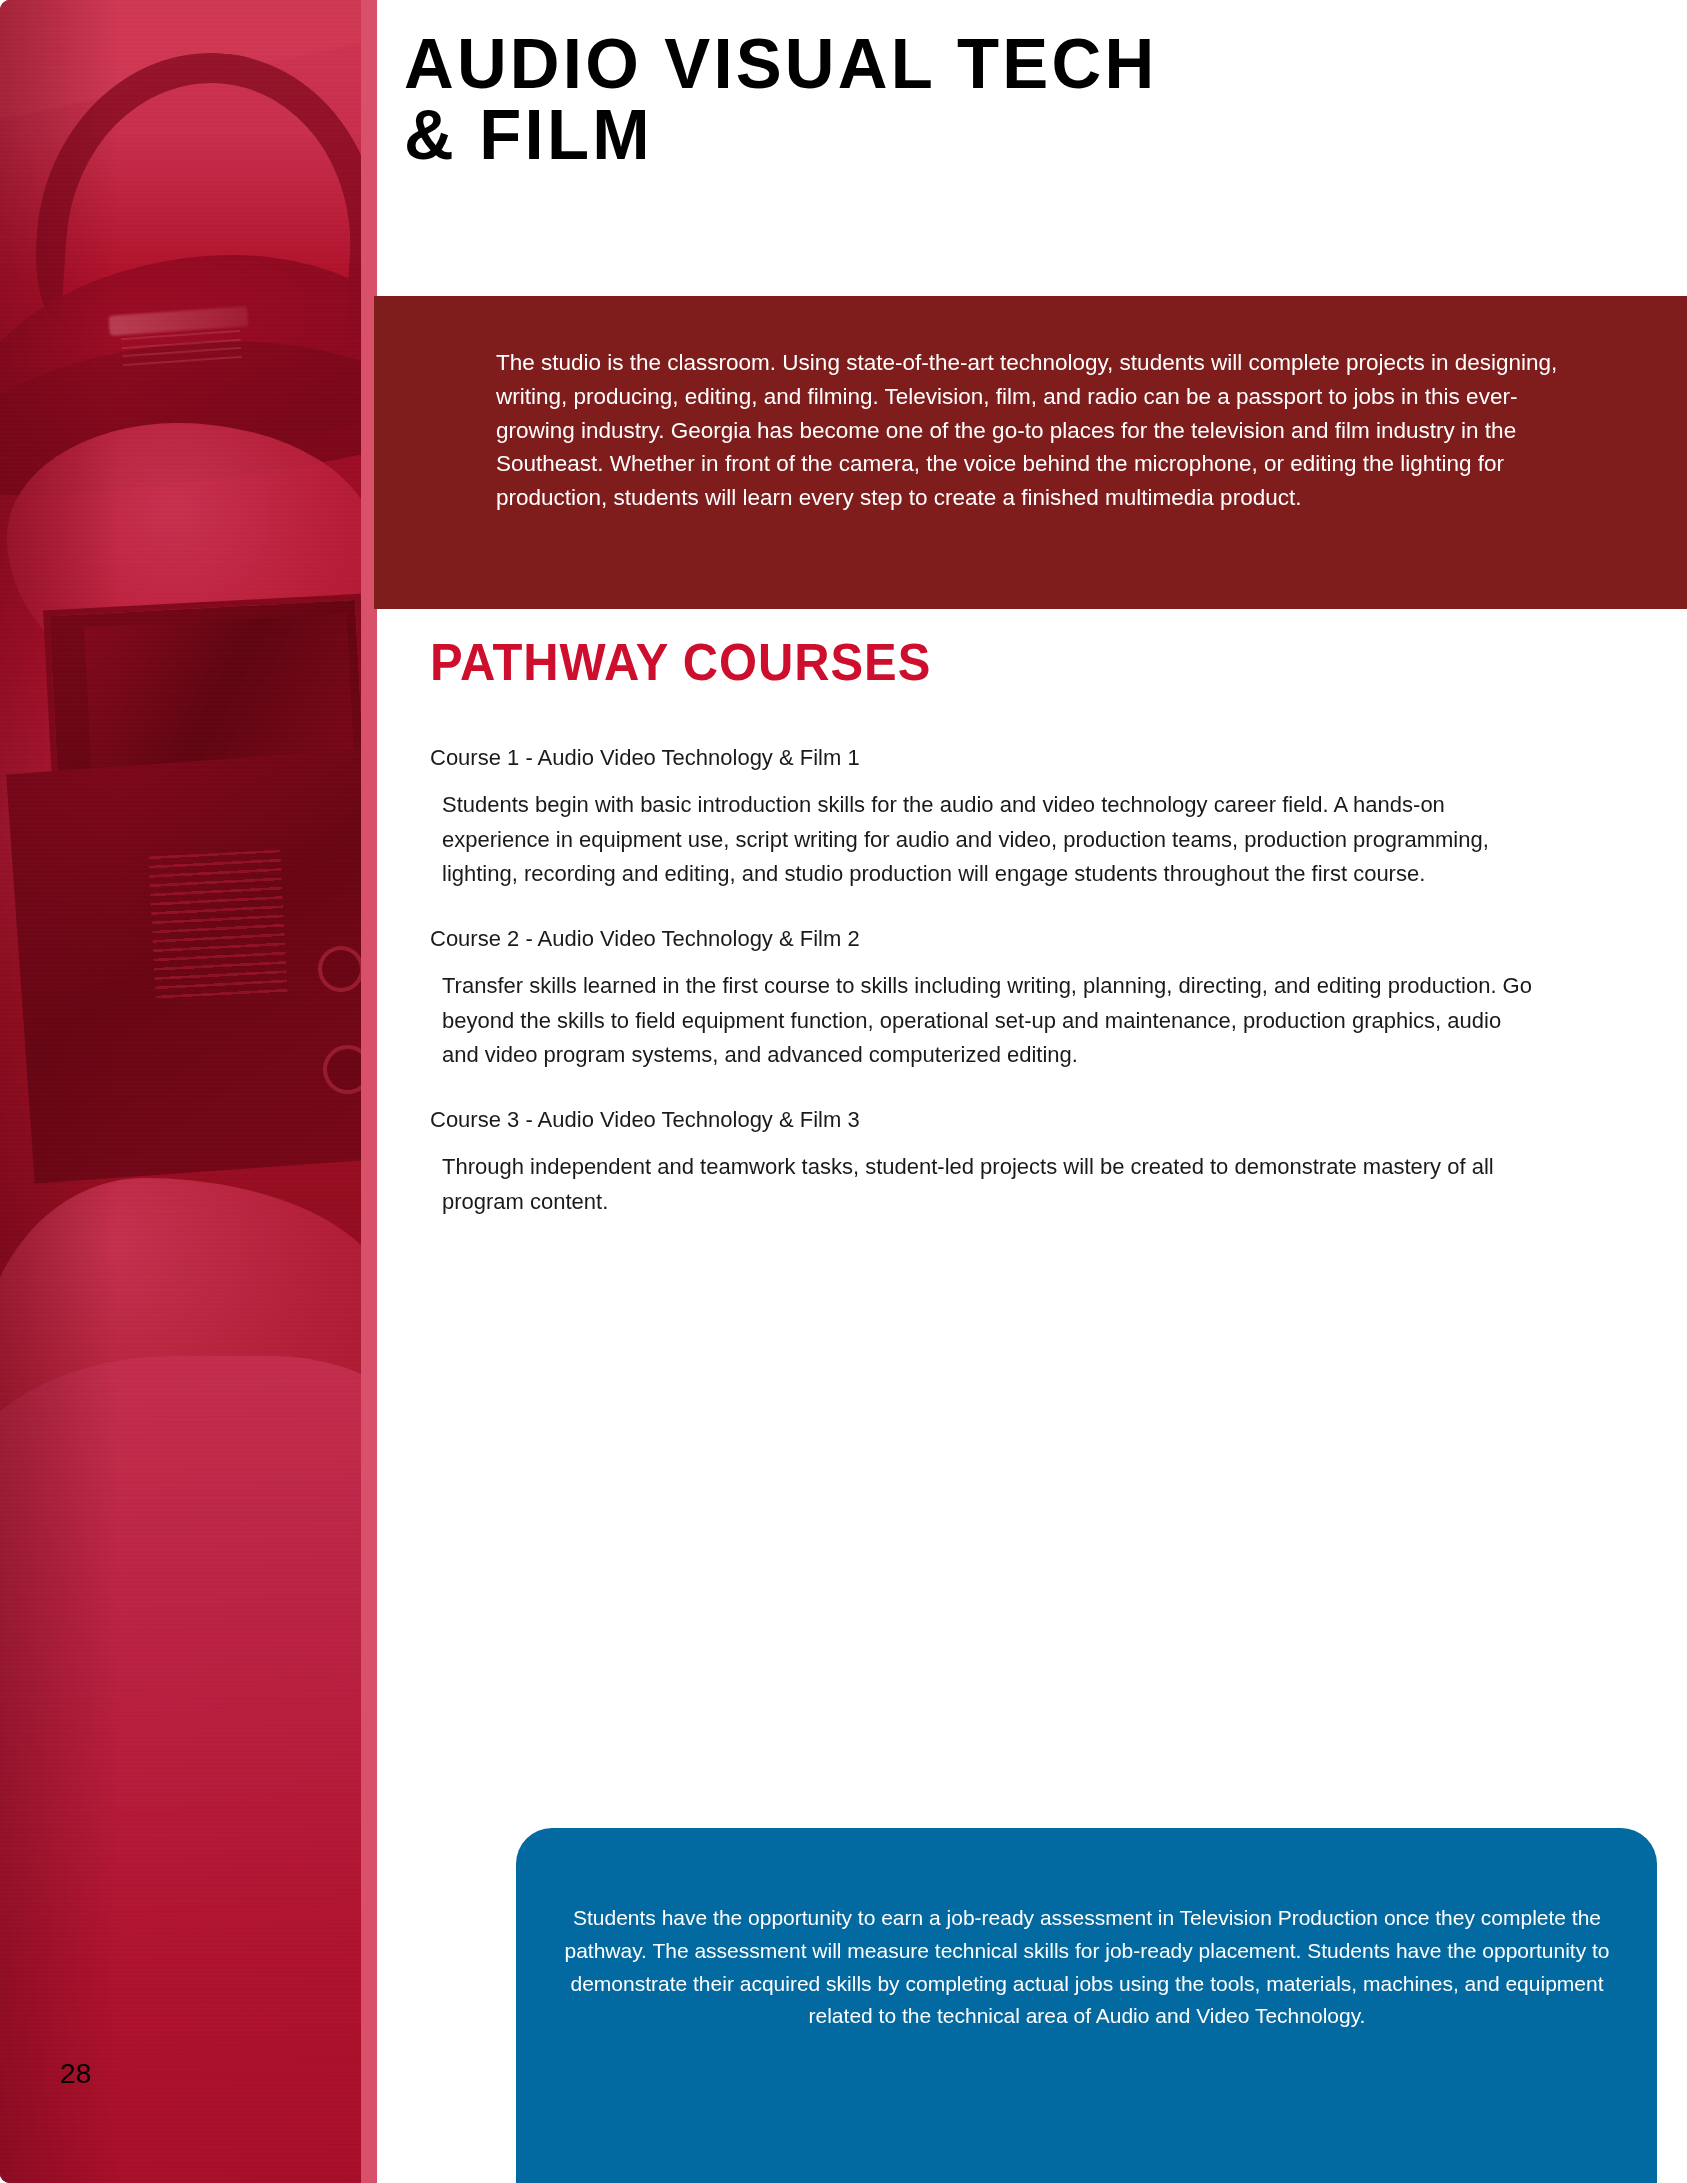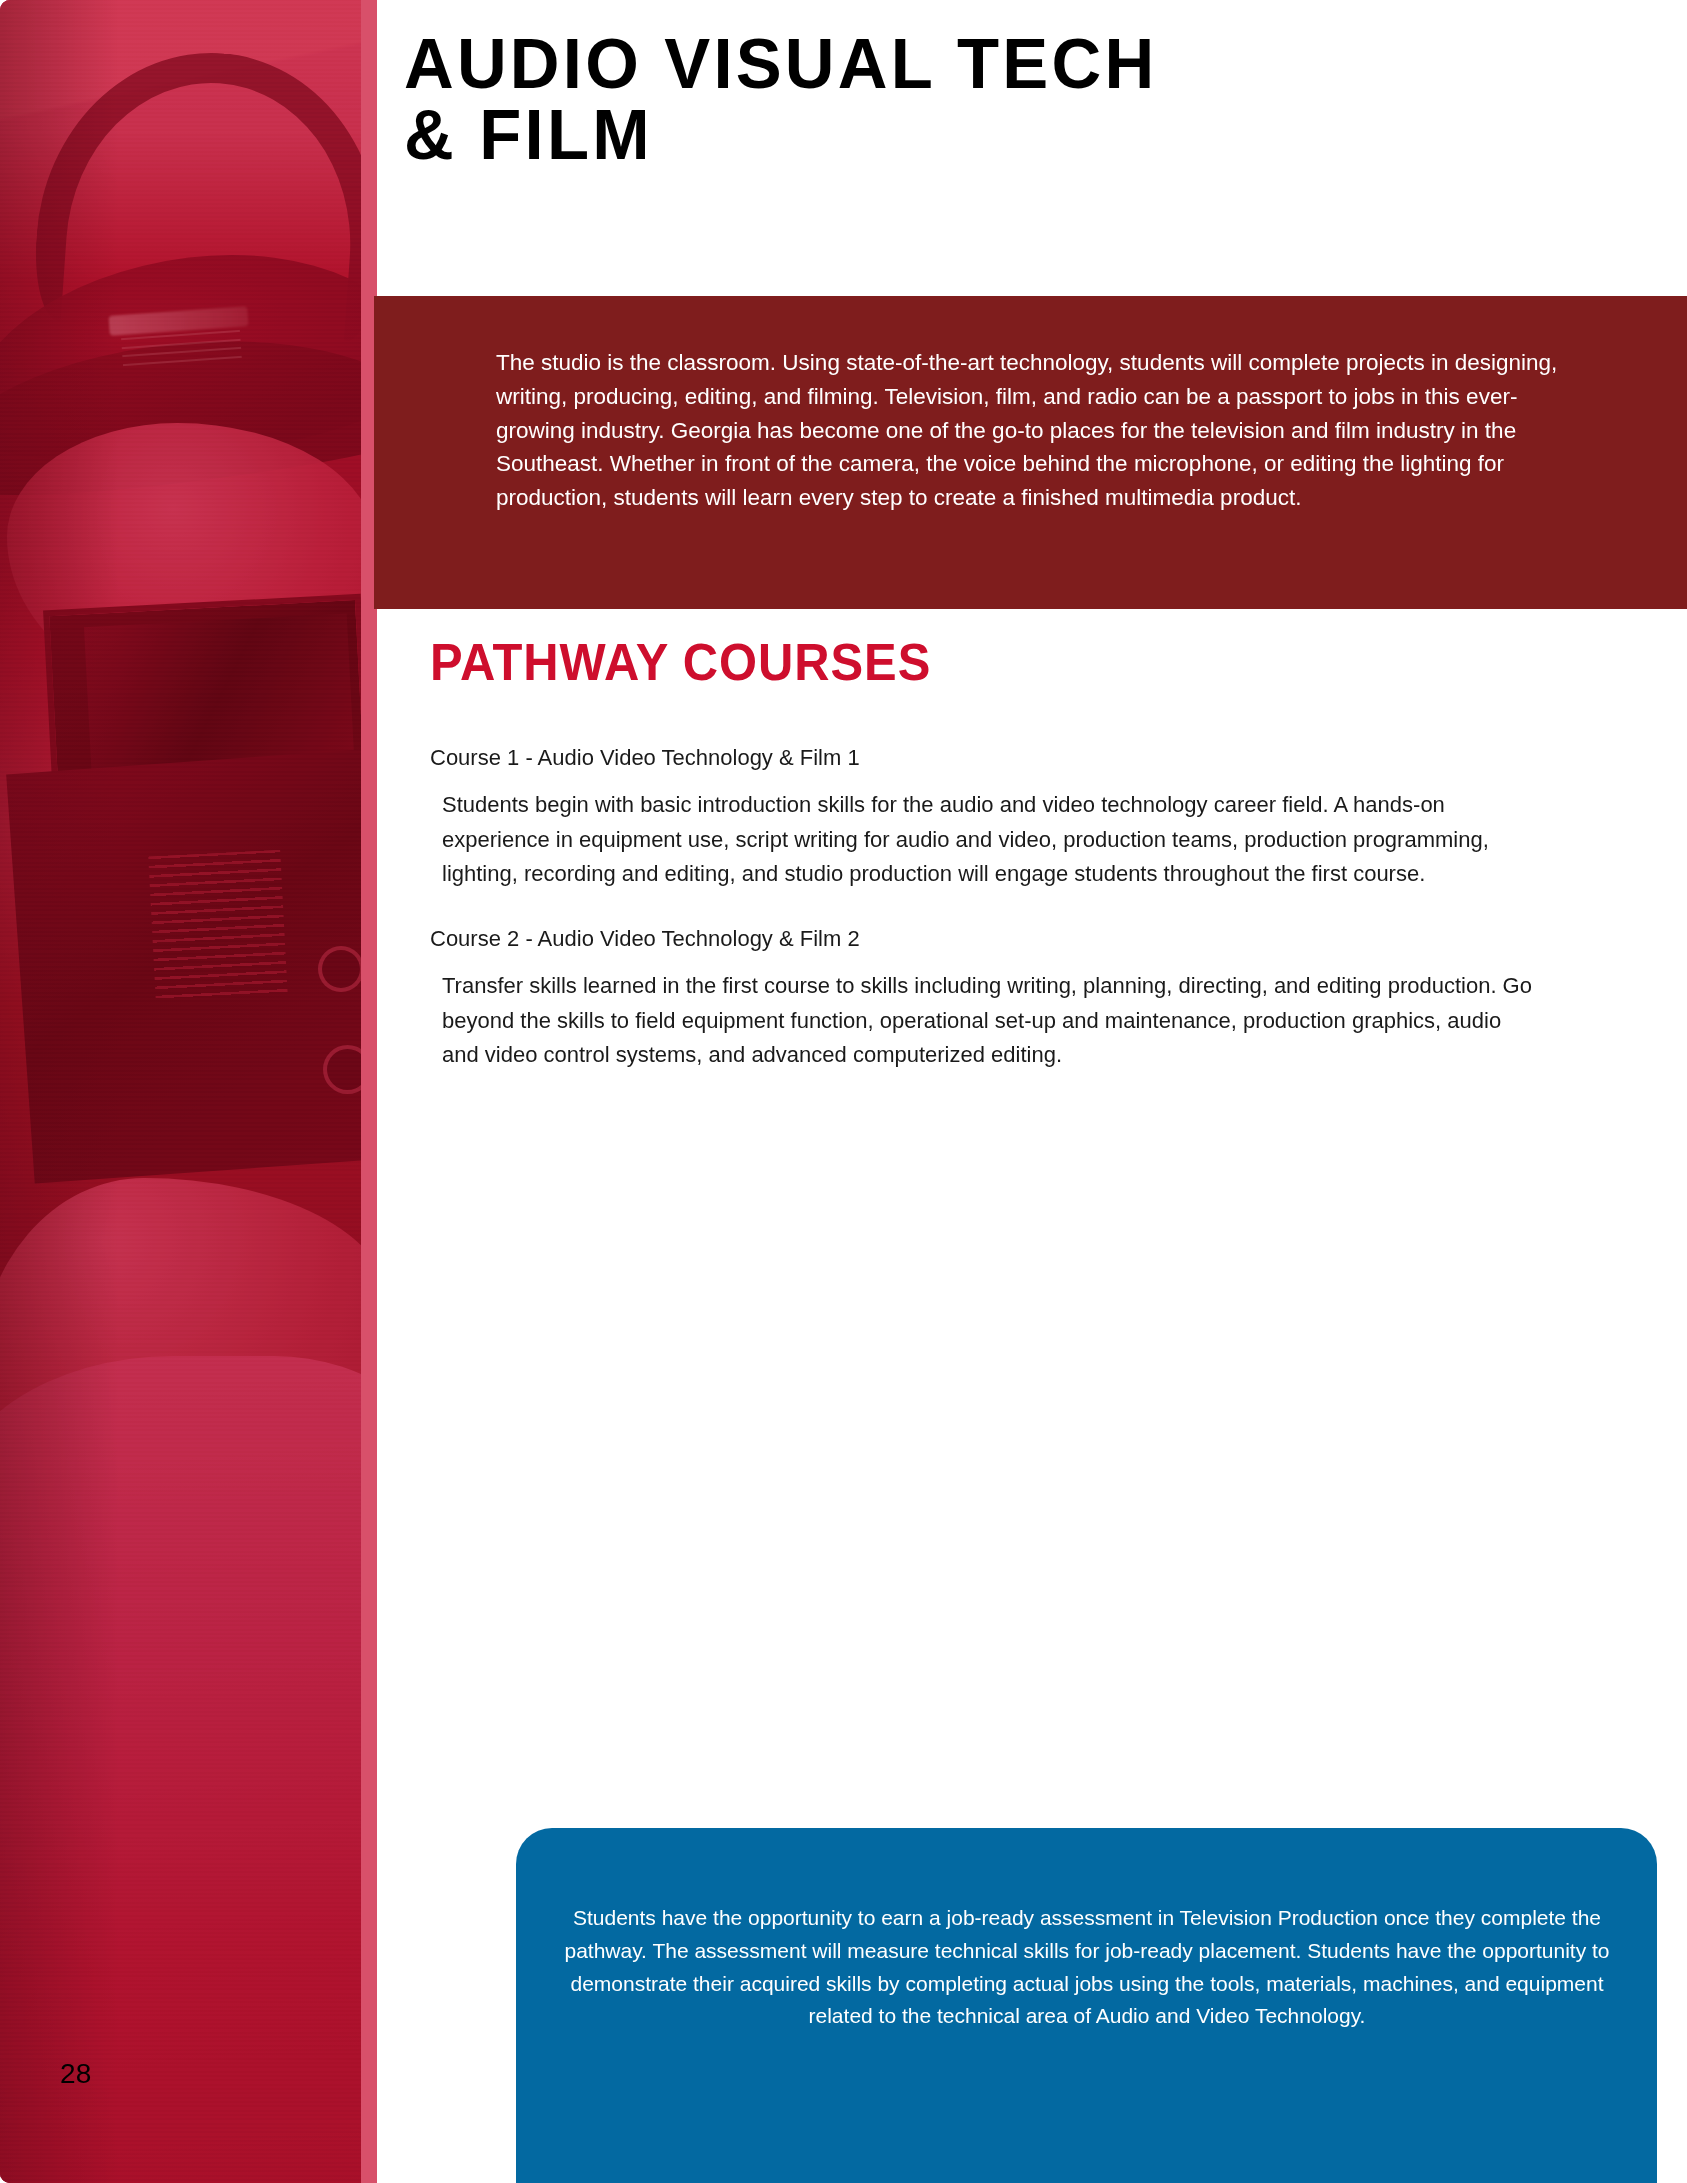--- a/index.html
+++ b/index.html
@@ -411,21 +411,25 @@
   <div class="content">
     <h2 class="section-heading">PATHWAY COURSES</h2>
 
     <div class="courses">
       <div class="course">
         <p class="course-title">Course 1 - Audio Video Technology &amp; Film 1</p>
         <p class="course-desc">Students begin with basic introduction skills for the audio and video technology career field. A hands-on experience in equipment use, script writing for audio and video, production teams, production programming, lighting, recording and editing, and studio production will engage students throughout the first course.</p>
       </div>
       <div class="course">
         <p class="course-title">Course 2 - Audio Video Technology &amp; Film 2</p>
-        <p class="course-desc">Transfer skills learned in the first course to skills including writing, planning, directing, and editing production. Go beyond the skills to field equipment function, operational set-up and maintenance, production graphics, audio and video control systems, and advanced computerized editing.</p>
+        <p class="course-desc">Transfer skills learned in the first course to skills including writing, planning, directing, and editing production. Go beyond the skills to field equipment function, operational set-up and maintenance, production graphics, audio and video program systems, and advanced computerized editing.</p>
+      </div>
+      <div class="course">
+        <p class="course-title">Course 3 - Audio Video Technology &amp; Film 3</p>
+        <p class="course-desc">Through independent and teamwork tasks, student-led projects will be created to demonstrate mastery of all program content.</p>
       </div>
     </div>
   </div>
 
   <div class="callout">
     <p class="callout-text">Students have the opportunity to earn a job-ready assessment in Television Production once they complete the pathway. The assessment will measure technical skills for job-ready placement. Students have the opportunity to demonstrate their acquired skills by completing actual jobs using the tools, materials, machines, and equipment related to the technical area of Audio and Video Technology.</p>
   </div>
 
   <div class="page-number">28</div>
 

